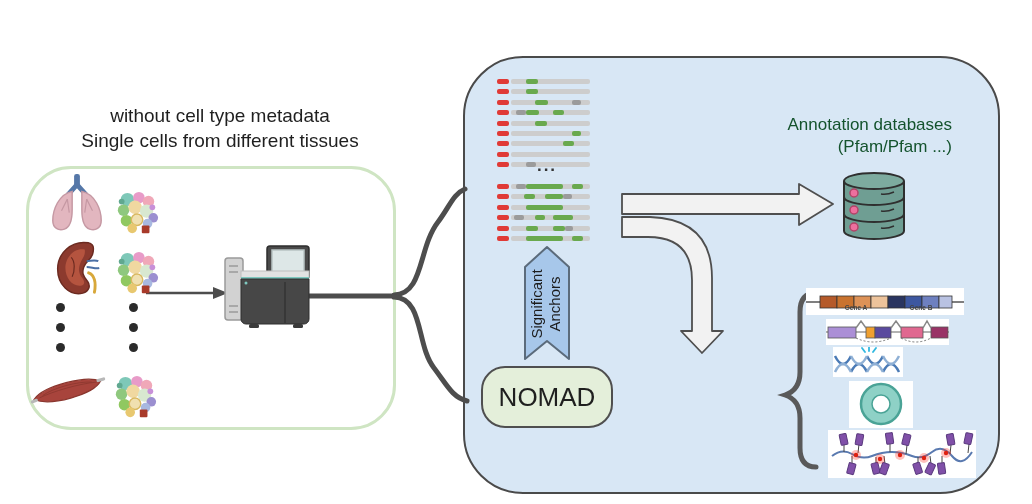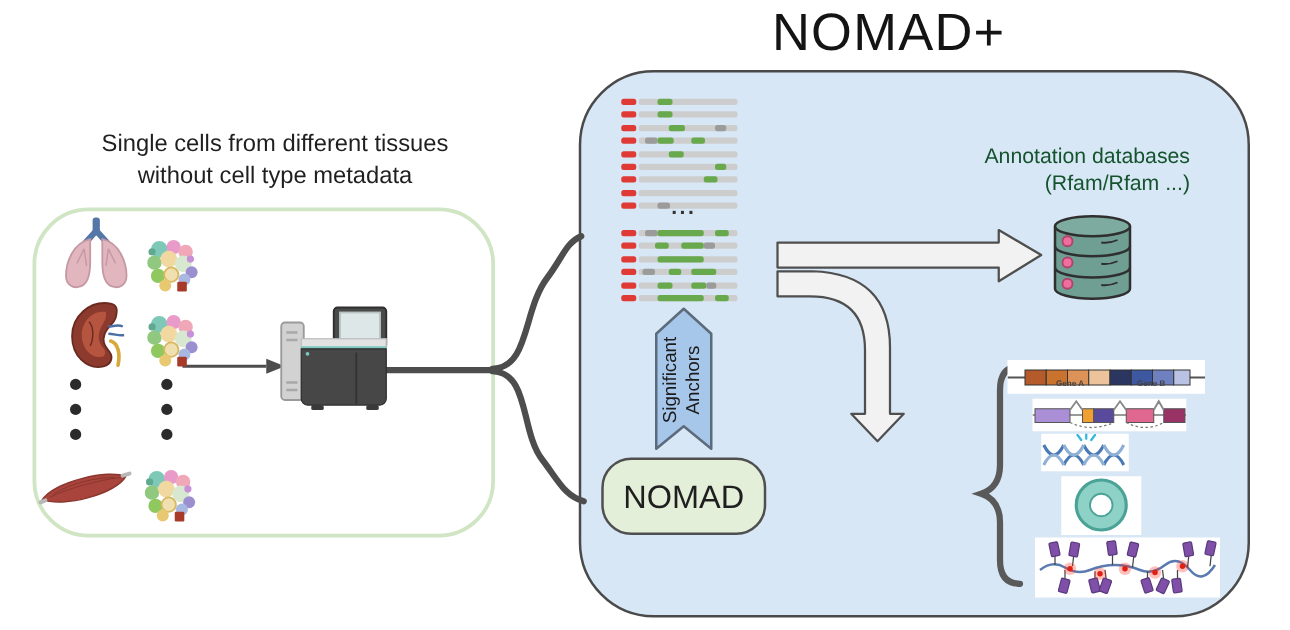--- a/index.html
+++ b/index.html
@@ -94,22 +94,22 @@
       <g id="sym-muscle">
         <path d="M5,35 C18,17 72,4 89,12 C80,29 26,44 5,35 Z" fill="#a8443c" stroke="#8a362e" stroke-width="1.5"></path>
         <path d="M16,30 C30,20 60,12 78,13 M12,33 C28,25 62,15 84,13" stroke="#8a362e" stroke-width="1" fill="none"></path>
         <path d="M86,11 L93,9" stroke="#b8b8b8" stroke-width="4" stroke-linecap="round"></path>
         <path d="M8,36 L3,38" stroke="#b8b8b8" stroke-width="4" stroke-linecap="round"></path>
       </g>
     </defs>
   </svg>
 
   <div class="abs caption">
+    <div>without cell type metadata</div>
     <div>Single cells from different tissues</div>
-    <div>without cell type metadata</div>
   </div>
 
   <div class="abs tissue-box"></div>
 
   <svg class="abs" style="left:46px;top:172px;z-index:3" width="62" height="62" viewBox="0 0 64 64">
       <use href="#sym-lungs"></use>
     </svg>
   <svg class="abs" style="left:114px;top:190px;z-index:3" width="46" height="46" viewBox="0 0 48 48">
       <use href="#sym-cluster"></use>
     </svg>
@@ -143,21 +143,20 @@
     <rect x="20" y="27" width="68" height="7" fill="#e2e2e2" stroke="#bdbdbd" stroke-width="1"></rect>
     <rect x="20" y="33" width="68" height="2.5" fill="#7fc8bf"></rect>
     <path d="M20,35 h68 v40 a5,5 0 0 1 -5,5 h-58 a5,5 0 0 1 -5,-5 Z" fill="#474747" stroke="#2e2e2e" stroke-width="1"></path>
     <line x1="64" y1="38" x2="64" y2="79" stroke="#333333" stroke-width="1.5"></line>
     <circle cx="25" cy="39" r="1.5" fill="#7fc8bf"></circle>
     <rect x="28" y="80" width="10" height="4" rx="1.5" fill="#3a3a3a"></rect>
     <rect x="72" y="80" width="10" height="4" rx="1.5" fill="#3a3a3a"></rect>
   </svg>
 
   <div class="abs nomad-plus-box"></div>
-  <div class="abs big-title">NOMAD+</div>
 
   <svg class="abs overlay" viewBox="0 0 1032 504">
 
     <g>
       <line x1="146" y1="293" x2="213" y2="293" stroke="#4d4d4d" stroke-width="2.5"></line>
       <polygon points="213,287 228,293 213,299" fill="#4d4d4d"></polygon>
     </g>
 
     <g fill="none" stroke="#4d4d4d" stroke-width="5" stroke-linecap="round">
       <path d="M308,296 H394"></path>
@@ -281,21 +280,21 @@
         </div>
       </div>
   </div>
 
   <div class="abs anchors-label">
     <div>Significant</div>
     <div>Anchors</div>
   </div>
   <div class="abs db-caption">
     <div>Annotation databases</div>
-    <div>(Rfam/Rfam ...)</div>
+    <div>(Pfam/Pfam ...)</div>
   </div>
 
   <div class="abs proc-box nomad-box">
     <span>NOMAD</span>
   </div>
 
   <svg class="abs" style="left:841px;top:170px;z-index:3" width="66" height="72" viewBox="0 0 66 72">
     <path d="M3,11 L3,61 A30,8 0 0 0 63,61 L63,11" fill="#6f9e93" stroke="#2f2f2f" stroke-width="2"></path>
     <ellipse cx="33" cy="11" rx="30" ry="8" fill="#7dab9f" stroke="#2f2f2f" stroke-width="2"></ellipse>
     <path d="M3,27 A30,8 0 0 0 63,27 M3,44 A30,8 0 0 0 63,44" fill="none" stroke="#2f2f2f" stroke-width="2"></path>

